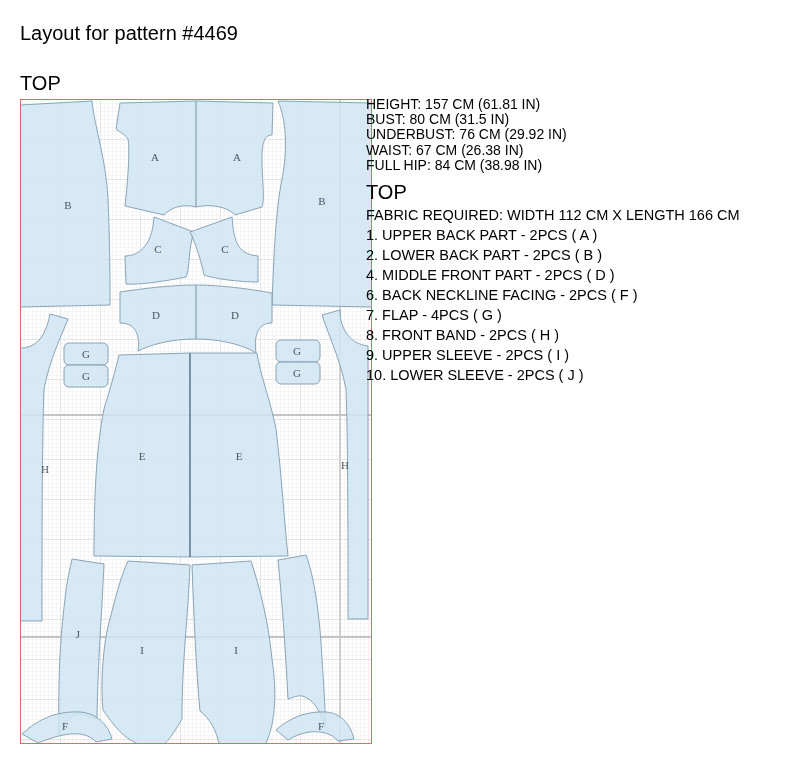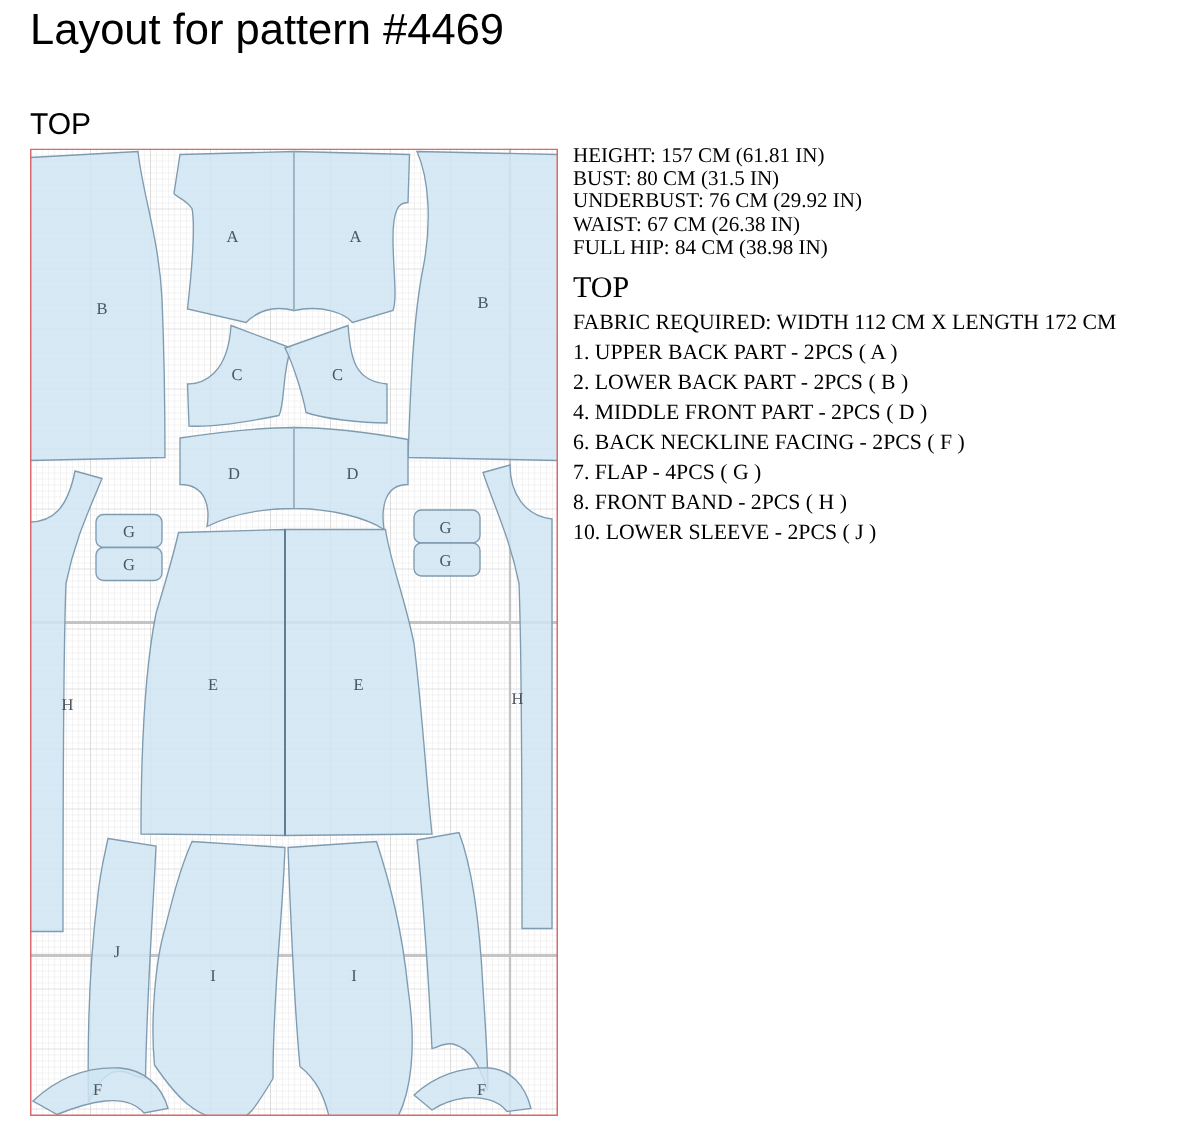--- a/index.html
+++ b/index.html
@@ -1,22 +1,22 @@
 <!DOCTYPE html>
 <html><head>
 <meta charset="utf-8">
 <style>
   html, body { margin: 0; padding: 0; background: #ffffff; }
   body { width: 785px; height: 763px; position: relative; overflow: hidden;
          font-family: "Liberation Sans", "DejaVu Sans", sans-serif; color: #000; }
-  .title { position: absolute; left: 20px; top: 4px; font-size: 29px; font-weight: normal; margin: 0; letter-spacing: 0; }
+  .title { position: absolute; left: 20px; top: 22px; font-size: 20px; font-weight: normal; margin: 0; letter-spacing: 0; }
   .subtitle { position: absolute; left: 20px; top: 72px; font-size: 20px; margin: 0; }
   .layout { position: absolute; left: 20px; top: 99px; width: 352px; height: 645px; }
   .layout svg { display: block; }
-  .info { position: absolute; left: 382px; top: 97px; width: 400px; font-family: Liberation Serif, serif; }
+  .info { position: absolute; left: 366px; top: 97px; width: 400px; }
   .measure { font-size: 14px; line-height: 15.2px; }
   .section { font-size: 20px; margin-top: 7px; line-height: 24px; }
   .fabric { font-size: 14.5px; margin-top: 1px; line-height: 20px; }
   .pieces { list-style: none; margin: 0; padding: 0; font-size: 14.5px; }
   .pieces li { line-height: 20px; }
   .piece-label { font-family: "Liberation Serif", "DejaVu Serif", serif; font-size: 11px; fill: #4a5560; }
 </style>
 </head>
 <body>
 
@@ -118,23 +118,24 @@
 
 <div class="info">
   <div class="measure">
     <div>HEIGHT: 157 CM (61.81 IN)</div>
     <div>BUST: 80 CM (31.5 IN)</div>
     <div>UNDERBUST: 76 CM (29.92 IN)</div>
     <div>WAIST: 67 CM (26.38 IN)</div>
     <div>FULL HIP: 84 CM (38.98 IN)</div>
   </div>
   <div class="section">TOP</div>
-  <div class="fabric">FABRIC REQUIRED: WIDTH 112 CM X LENGTH 172 CM</div>
+  <div class="fabric">FABRIC REQUIRED: WIDTH 112 CM X LENGTH 166 CM</div>
   <ul class="pieces">
     <li>1. UPPER BACK PART - 2PCS ( A )</li>
     <li>2. LOWER BACK PART - 2PCS ( B )</li>
     <li>4. MIDDLE FRONT PART - 2PCS ( D )</li>
     <li>6. BACK NECKLINE FACING - 2PCS ( F )</li>
     <li>7. FLAP - 4PCS ( G )</li>
     <li>8. FRONT BAND - 2PCS ( H )</li>
+    <li>9. UPPER SLEEVE - 2PCS ( I )</li>
     <li>10. LOWER SLEEVE - 2PCS ( J )</li>
   </ul>
 </div>
 
 </body></html>

